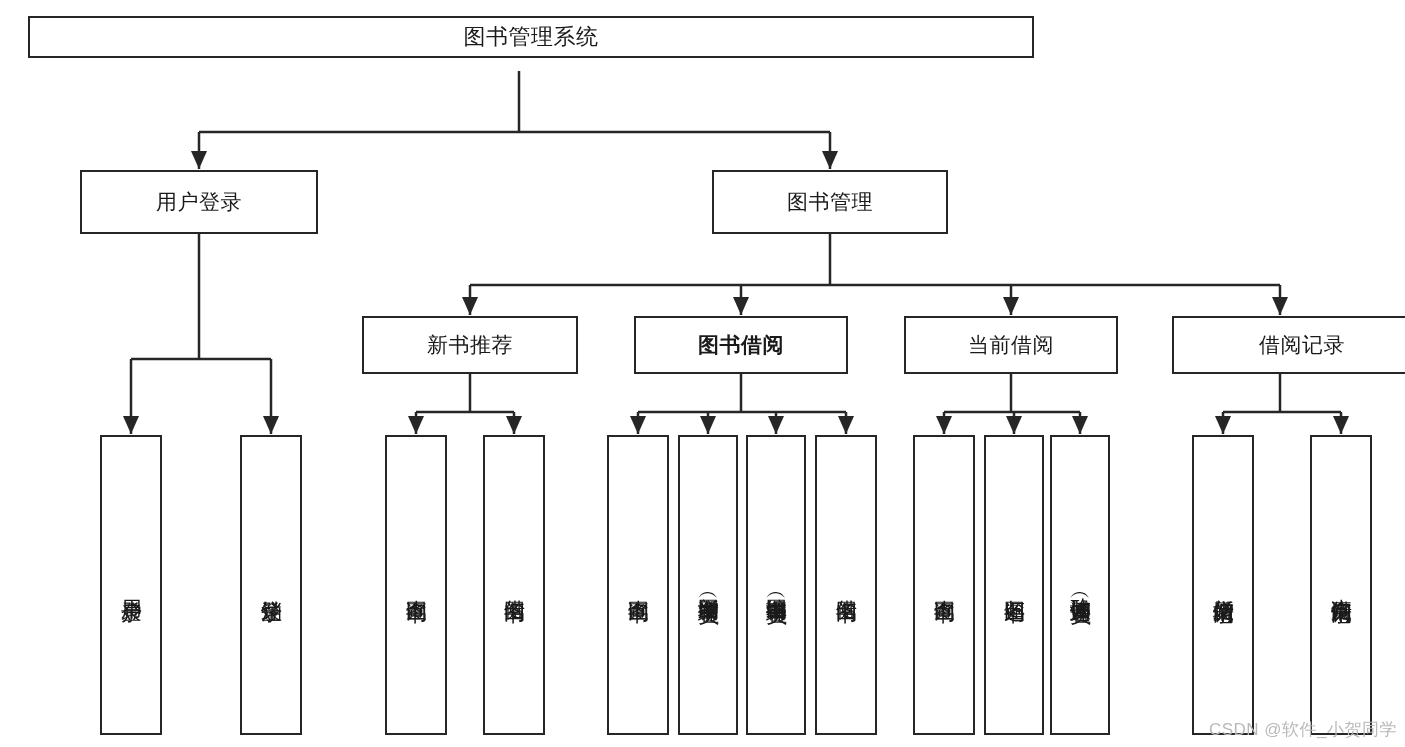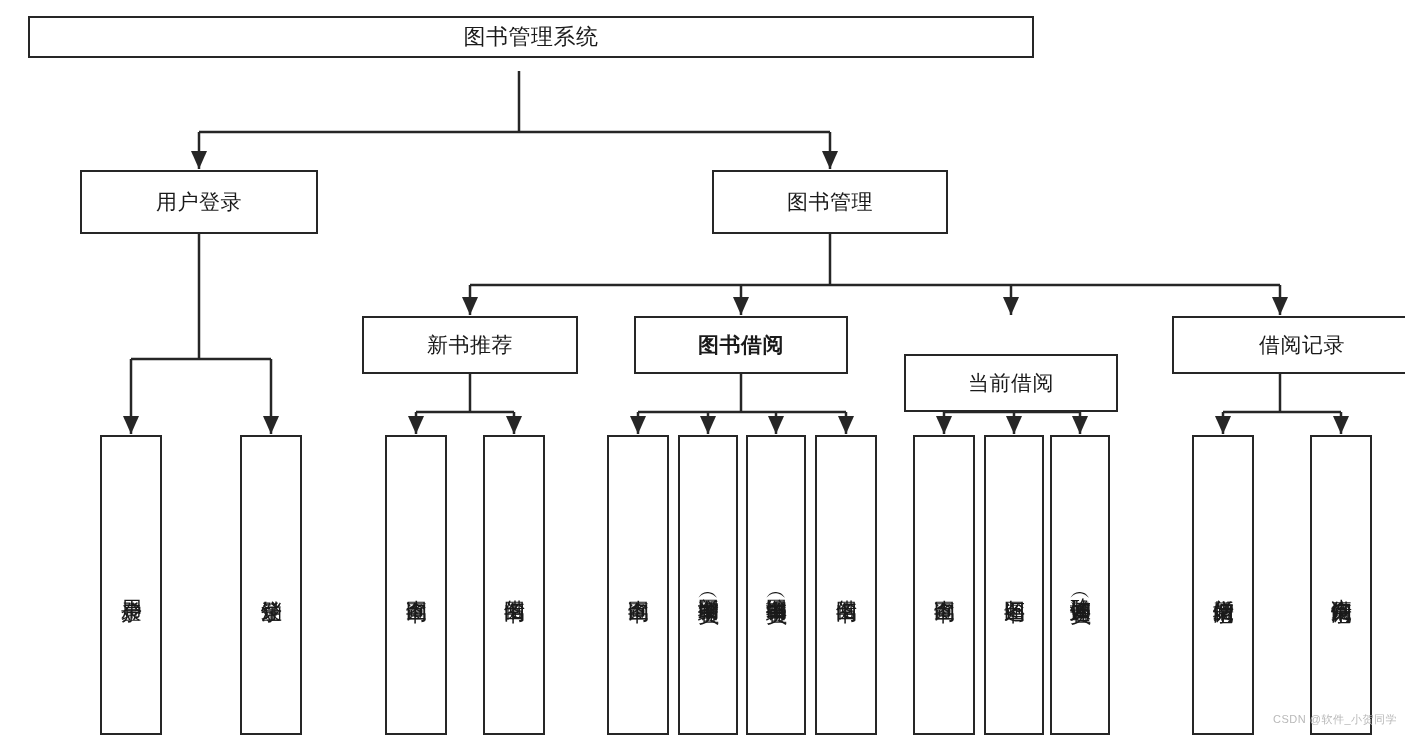--- a/index.html
+++ b/index.html
@@ -51,22 +51,22 @@
     line-height: 1.28;
     letter-spacing: 1px;
     white-space: nowrap;
     text-align: center;
   }
   .node.root .label { font-size: 22px; }
 
   #watermark {
     position: absolute;
     right: 8px;
-    bottom: 20px;
-    font-size: 11px;
+    bottom: 6px;
+    font-size: 17px;
     color: #b9b9b9;
     letter-spacing: 0.5px;
     white-space: nowrap;
     user-select: none;
   }
 </style>
 </head>
 <body>
 
 <div id="canvas">
@@ -133,21 +133,21 @@
       </div>
       <div class="node h" style="left: 712px; top: 170px; width: 236px; height: 64px;">
         <span class="label">图书管理</span>
       </div>
       <div class="node h" style="left: 362px; top: 316px; width: 216px; height: 58px;">
         <span class="label">新书推荐</span>
       </div>
       <div class="node h" style="left: 634px; top: 316px; width: 214px; height: 58px; font-weight: bold;">
         <span class="label">图书借阅</span>
       </div>
-      <div class="node h" style="left: 904px; top: 316px; width: 214px; height: 58px; margin-top: 38px;">
+      <div class="node h" style="left: 904px; top: 316px; width: 214px; height: 58px;">
         <span class="label">当前借阅</span>
       </div>
       <div class="node h" style="left: 1172px; top: 316px; width: 260px; height: 58px;">
         <span class="label">借阅记录</span>
       </div>
       <div class="node v" style="left: 100px; top: 435px; width: 62px; height: 300px;">
         <span class="label">用户登录</span>
       </div>
       <div class="node v" style="left: 240px; top: 435px; width: 62px; height: 300px;">
         <span class="label">注销登录</span>

